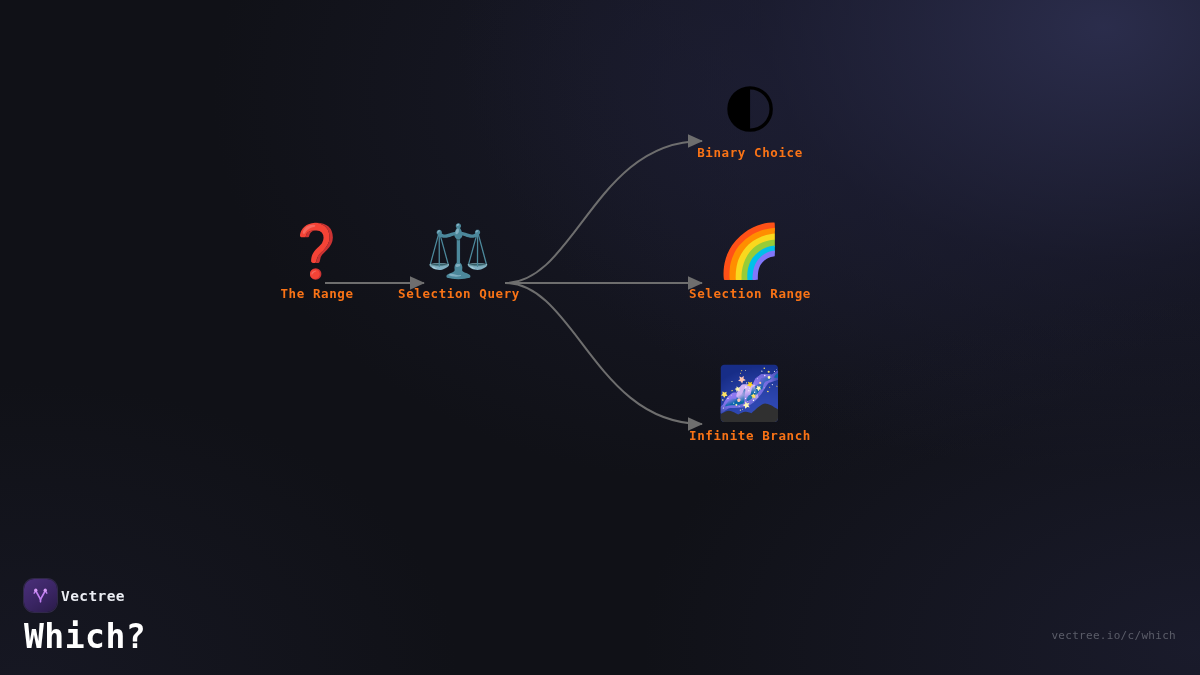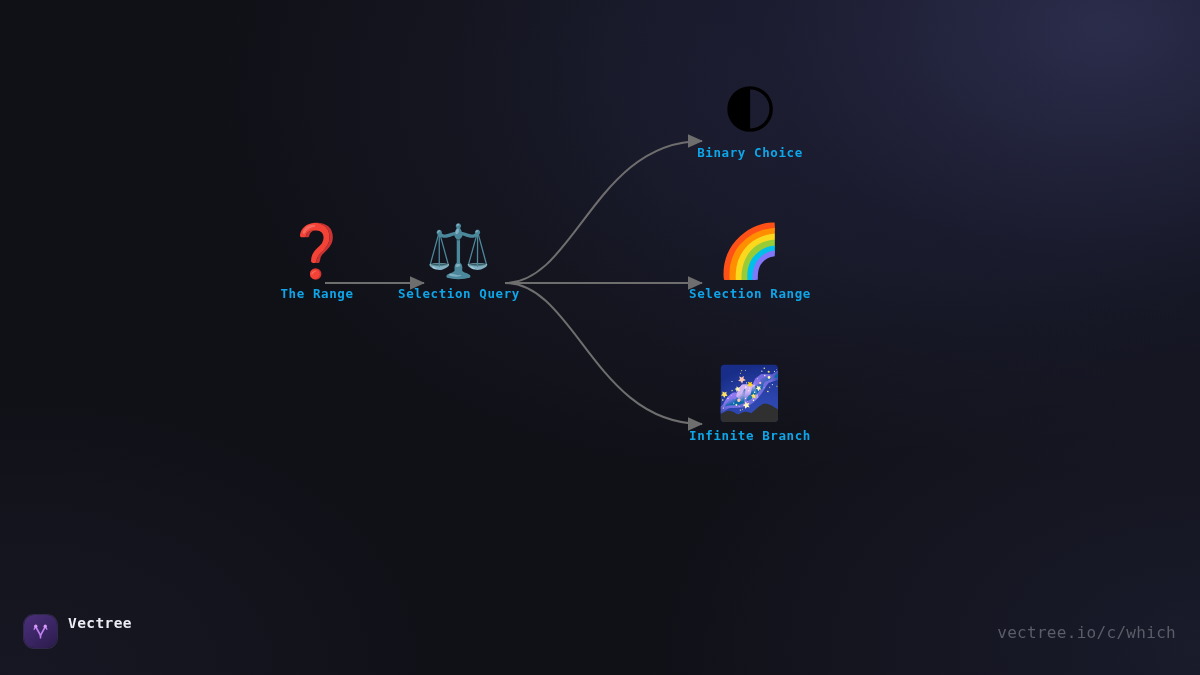--- a/index.html
+++ b/index.html
@@ -36,60 +36,60 @@
     font-family:"DejaVu Sans", sans-serif;
     line-height:1;
     text-align:center;
     user-select:none;
   }
   .node-label {
     margin-top:9px;
     font-family:"DejaVu Sans Mono", monospace;
     font-size:12.5px;
     font-weight:bold;
-    color:#0ea5e9;
+    color:#f97316;
     letter-spacing:0.6px;
     white-space:nowrap;
   }
 
   
   #node-query      { left:257px; top:225px; width:120px; }
   #node-gate       { left:399px; top:225px; width:120px; }
   #node-binary     { left:690px; top:84px;  width:120px; }
   #node-spectrum   { left:690px; top:225px; width:120px; }
   #node-infinite   { left:690px; top:367px; width:120px; }
 
   #node-query .node-icon     { font-size:52px; }
   #node-gate .node-icon      { font-size:52px; }
   #node-binary .node-icon    { font-size:52px; }
   #node-spectrum .node-icon  { font-size:52px; }
   #node-infinite .node-icon  { font-size:52px; }
 
   
   #footer-brand { position:absolute; left:24px; bottom:20px; }
-  #brand-row { display:flex; gap:11px; margin-bottom:7px; }
+  #brand-row { display:flex; align-items:center; gap:4px; margin-bottom:7px; }
   #brand-logo {
     width:33px; height:33px; border-radius:10px;
     background:linear-gradient(145deg,#4a2f7a 0%,#3a2563 55%,#2a1b49 100%);
     display:flex; align-items:center; justify-content:center;
     box-shadow:0 0 0 1px rgba(150,110,220,0.22);
   }
   #brand-name {
     font-family:"DejaVu Sans Mono", monospace;
     font-size:14.5px; font-weight:bold; color:#eceef4; letter-spacing:0.4px;
   }
   #page-title {
     font-family:"DejaVu Sans Mono", monospace;
     font-size:33px; font-weight:bold; color:#ffffff; letter-spacing:0.5px;
     line-height:1.08;
   }
   #footer-url {
     position:absolute; right:24px; bottom:33px;
     font-family:"DejaVu Sans Mono", monospace;
-    font-size:16px; color:#5b5d69; letter-spacing:0.3px;
+    font-size:11px; color:#5b5d69; letter-spacing:0.3px;
   }
 </style>
 </head>
 <body>
 
 <div id="bg-glow-top-right"></div>
 <div id="bg-glow-bottom-right"></div>
 <div id="bg-glow-bottom-left"></div>
 
 <div id="diagram-canvas">
@@ -144,15 +144,16 @@
         <path d="M6 6 L12 17 L18 6" fill="none" stroke="#c07ff0" stroke-width="2.1" stroke-linecap="round" stroke-linejoin="round"></path>
         <path d="M12 17 L12 20" fill="none" stroke="#c07ff0" stroke-width="2.1" stroke-linecap="round"></path>
         <path d="M6 6 L4 9" fill="none" stroke="#c07ff0" stroke-width="1.8" stroke-linecap="round"></path>
         <path d="M18 6 L20 9" fill="none" stroke="#c07ff0" stroke-width="1.8" stroke-linecap="round"></path>
         <circle cx="6" cy="5.4" r="2.1" fill="#d79bf7"></circle>
         <circle cx="18" cy="5.4" r="2.1" fill="#d79bf7"></circle>
       </svg>
     </div>
     <div id="brand-name">Vectree</div>
   </div>
+  <div id="page-title">Which?</div>
 </div>
 
 <div id="footer-url">vectree.io/c/which</div>
 
 </body></html>

